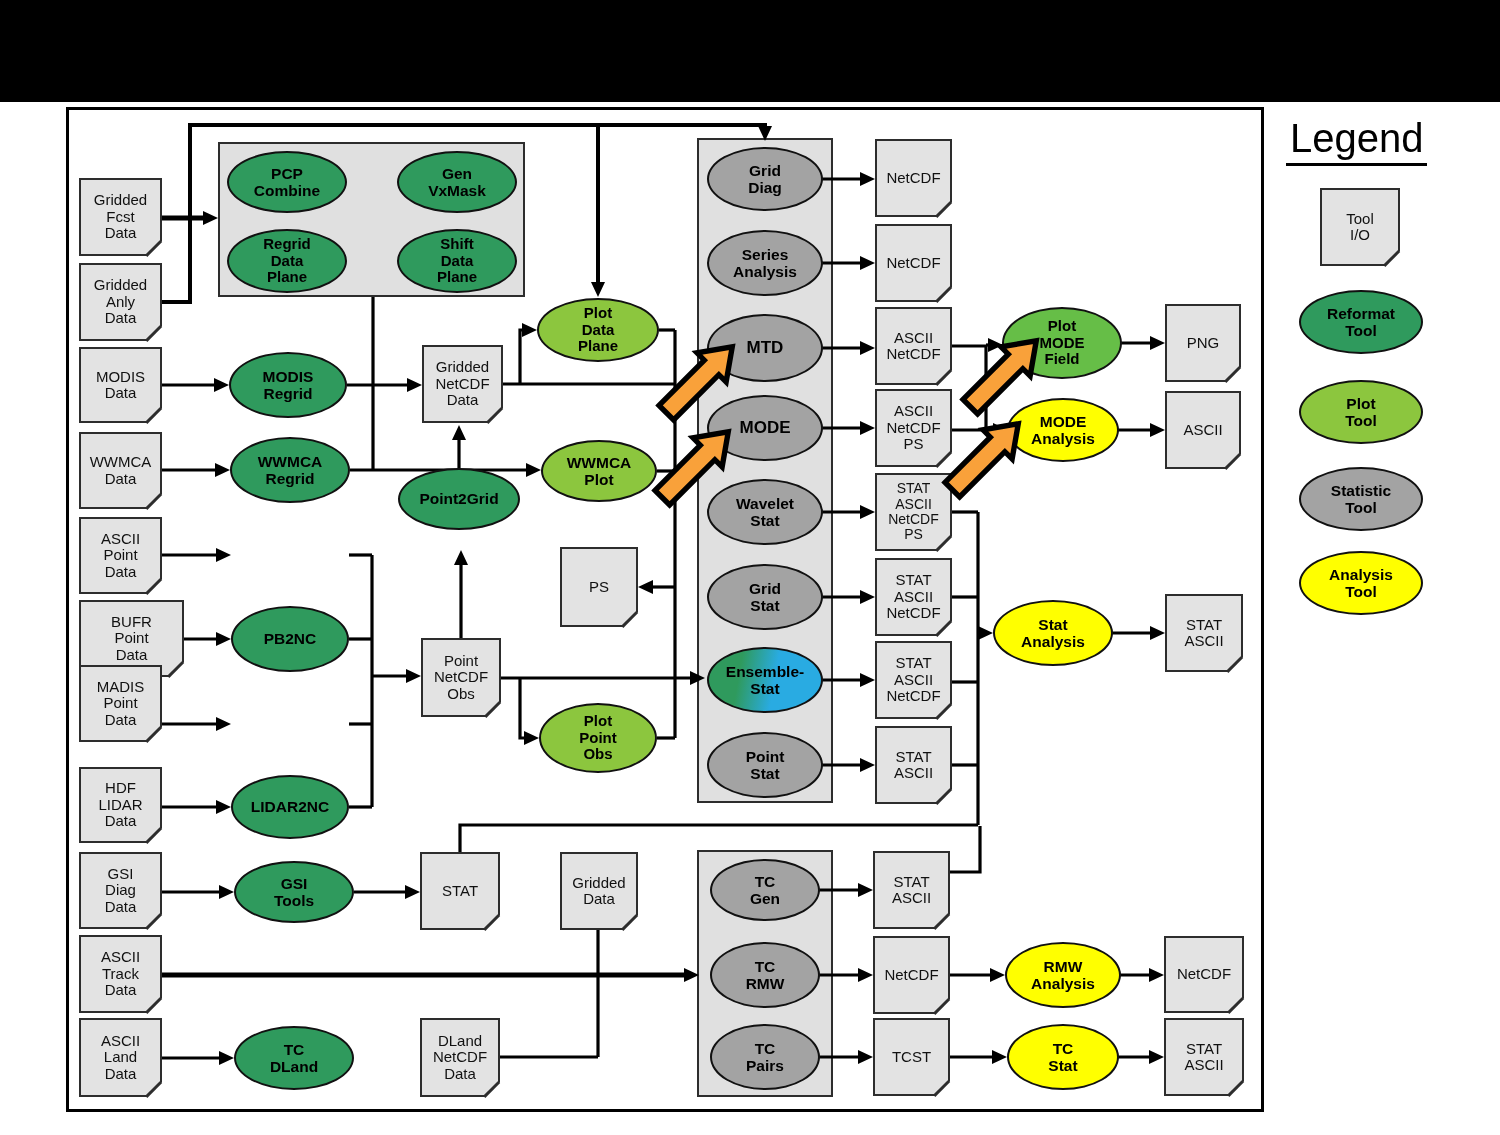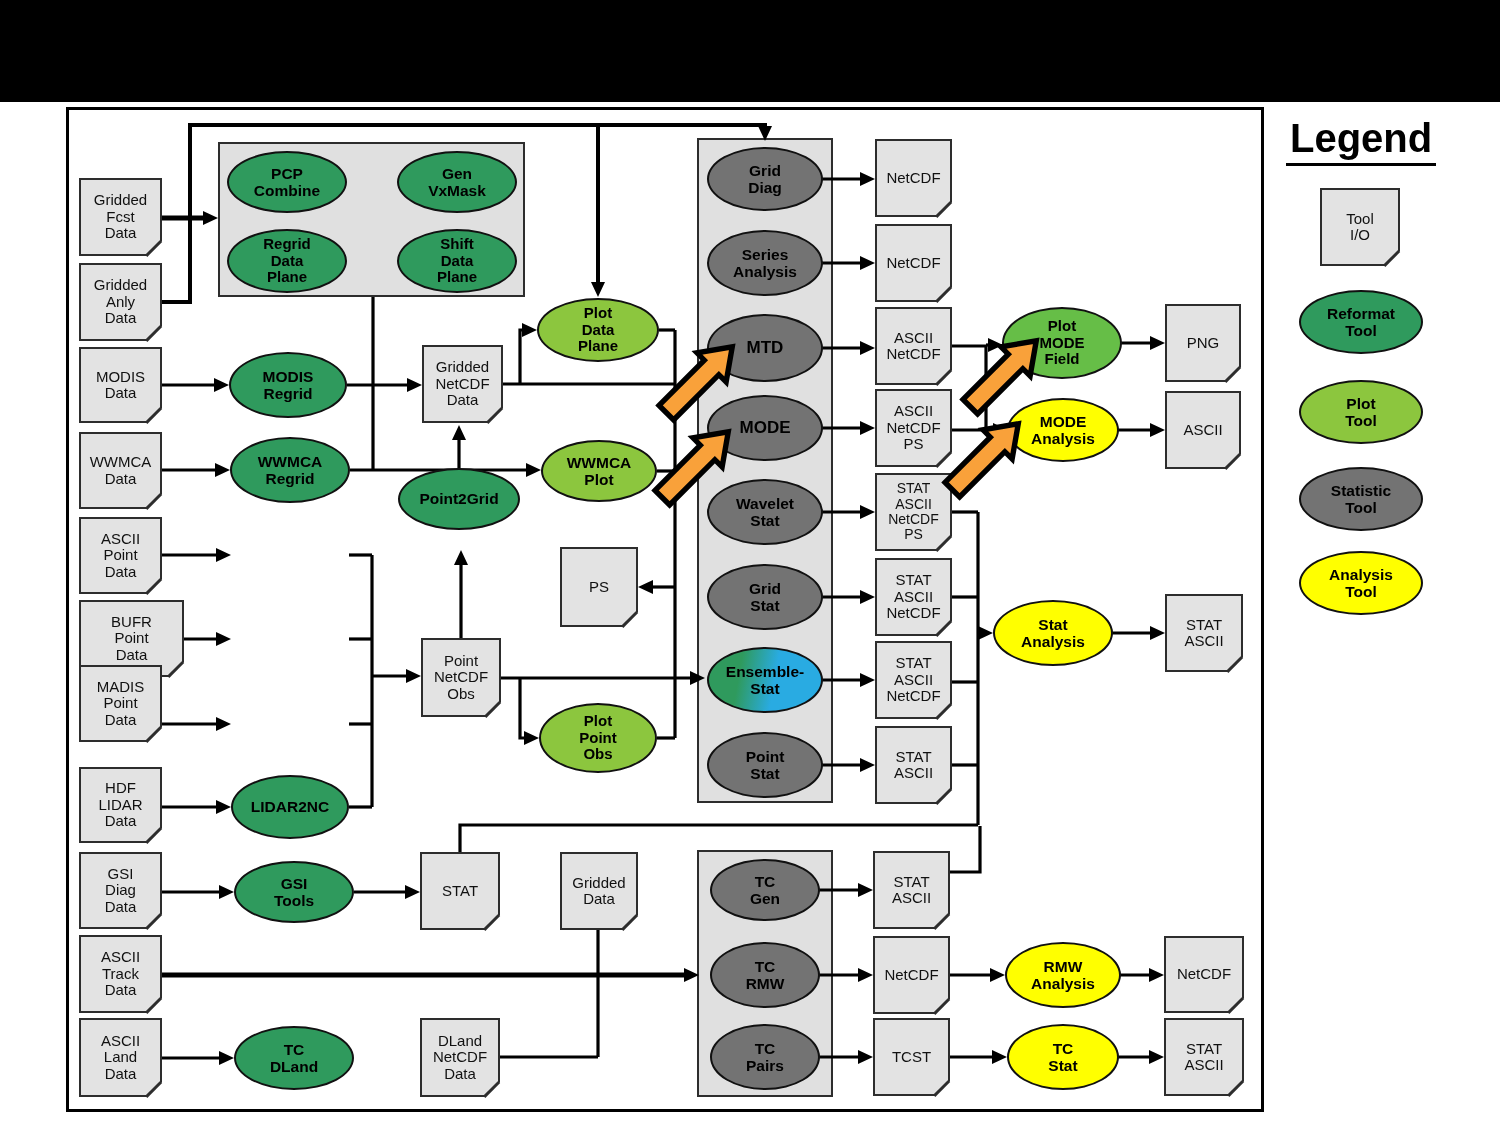--- a/index.html
+++ b/index.html
@@ -17,25 +17,25 @@
        border-style:solid;border-width:0 0 15px 15px;
        border-color:transparent transparent #fff transparent;}
   .doc::after{content:"";position:absolute;right:-4px;bottom:5px;width:21px;height:2.5px;
        background:#2d2d2d;transform:rotate(-45deg);}
   .ell{position:absolute;border:2.5px solid #111;border-radius:50%;box-sizing:border-box;
        display:flex;align-items:center;justify-content:center;text-align:center;
        white-space:pre-line;font-weight:bold;font-size:15.5px;line-height:1.12;color:#000;}
   .ref{background:#2F9A5D;}
   .plot{background:#8CC63E;}
   .plotd{background:#66BE47;}
-  .stat{background:#737373;}
+  .stat{background:#a3a3a3;}
   .ana{background:#FFFF00;}
   .ens{background:linear-gradient(100deg,#2F9A5D 28%,#29ABE2 58%);}
   .hl{position:absolute;pointer-events:none;}
-  .legend-title{position:absolute;left:1286px;top:116px;font-size:40px;font-weight:bold;
+  .legend-title{position:absolute;left:1286px;top:116px;font-size:40px;font-weight:normal;
        color:#000;border-bottom:3px solid #000;padding:0 4px 2px 4px;}
 </style>
 </head>
 <body>
 
 <div id="stage">
   <div class="frame"></div>
   <div class="topbar"></div>
 
   <div class="grp" style="left:218px;top:142px;width:307px;height:155px"></div>
@@ -192,20 +192,21 @@
   <div class="ell ref" style="left:227px;top:229px;width:120px;height:64px;font-size:15px">Regrid
 Data
 Plane</div>
   <div class="ell ref" style="left:397px;top:229px;width:120px;height:64px;font-size:15px">Shift
 Data
 Plane</div>
   <div class="ell ref" style="left:229px;top:352px;width:118px;height:66px">MODIS
 Regrid</div>
   <div class="ell ref" style="left:230px;top:437px;width:120px;height:66px">WWMCA
 Regrid</div>
+  <div class="ell ref" style="left:231px;top:606px;width:118px;height:66px">PB2NC</div>
   <div class="ell ref" style="left:231px;top:775px;width:118px;height:64px">LIDAR2NC</div>
   <div class="ell ref" style="left:398px;top:468px;width:122px;height:62px">Point2Grid</div>
   <div class="ell ref" style="left:234px;top:861px;width:120px;height:62px">GSI
 Tools</div>
   <div class="ell ref" style="left:234px;top:1026px;width:120px;height:64px">TC
 DLand</div>
 
   <div class="doc" style="left:422px;top:345px;width:81px;height:78px">Gridded
 NetCDF
 Data</div>

